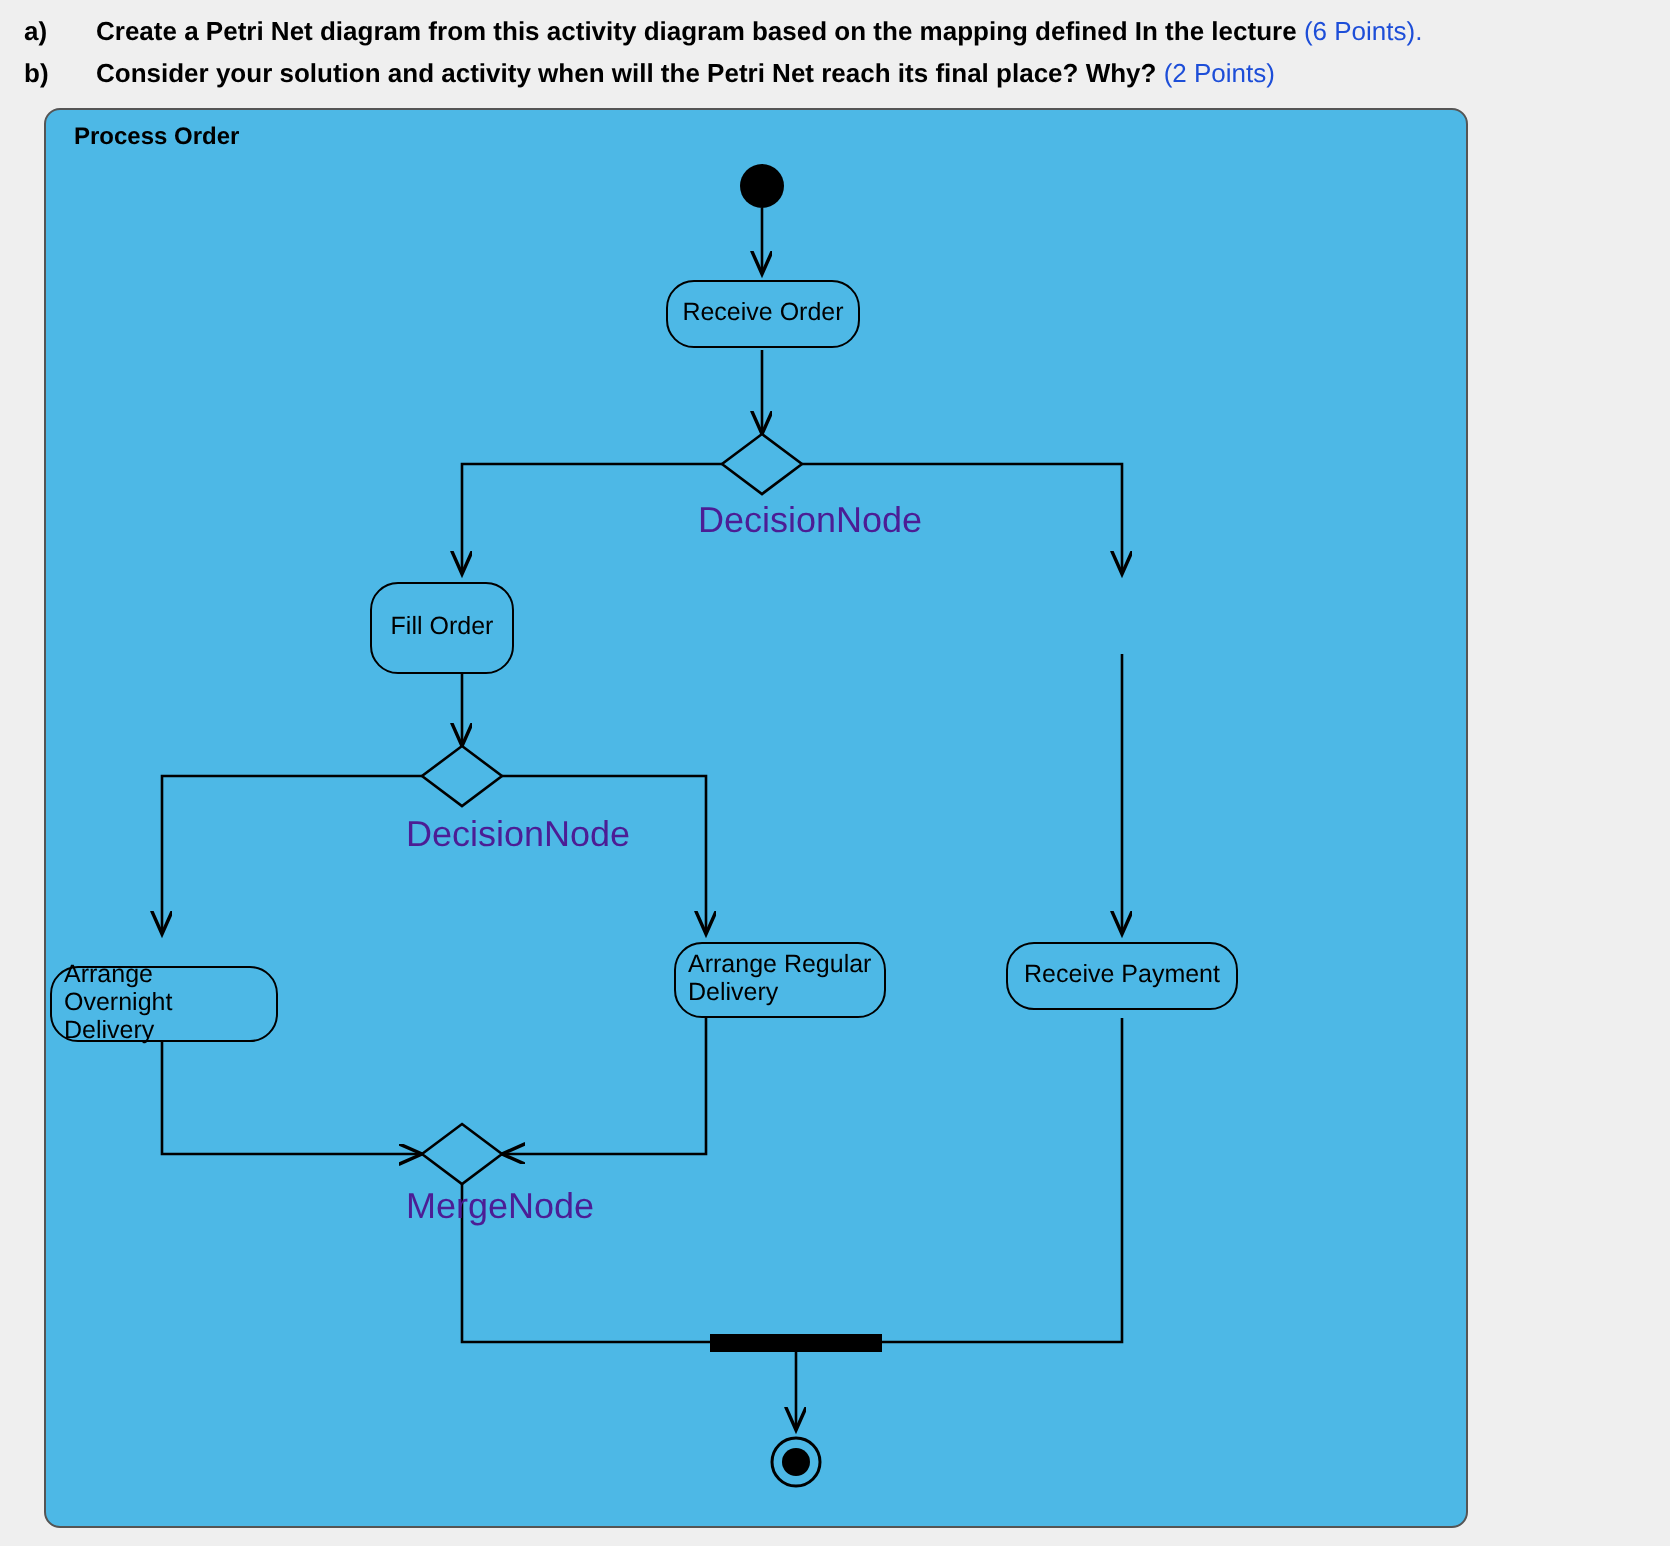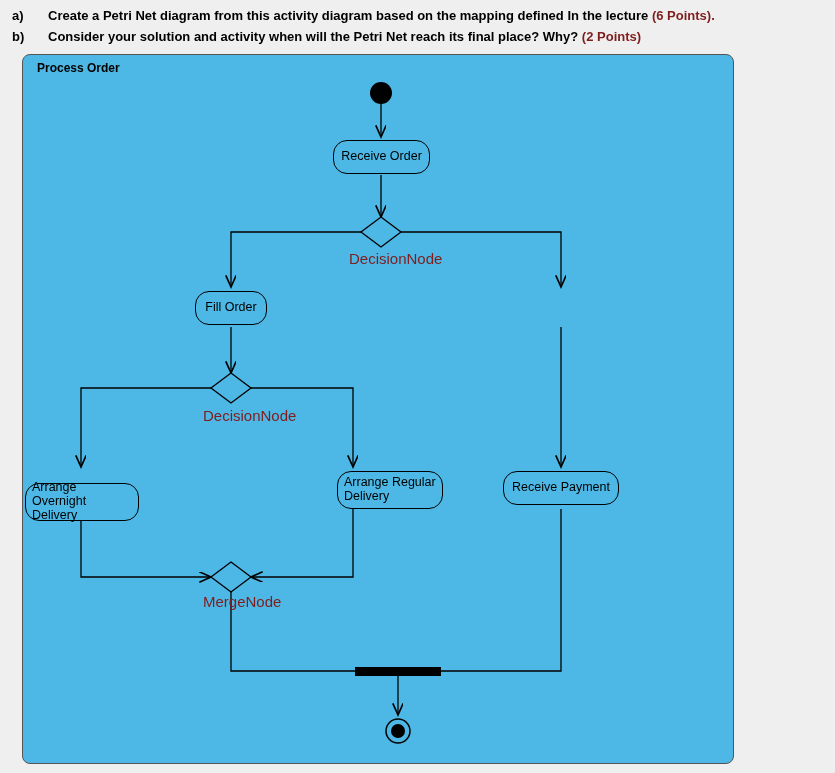--- a/index.html
+++ b/index.html
@@ -19,21 +19,21 @@
   font-size: 13px;
   color: #000;
 }
 .question-label {
   font-weight: bold;
   width: 36px;
   flex-shrink: 0;
 }
 .question-text { flex: 1; }
 .q-bold { font-weight: bold; }
-.q-points { font-weight: bold; color: #7f1d1d; }
+.q-points { font-weight: normal; color: #1d4ed8; }
 .diagram-frame {
   position: absolute;
   left: 22px;
   top: 54px;
   width: 712px;
   height: 710px;
   border: 1.5px solid #555;
   border-radius: 8px;
   background: #4db8e6;
 }
@@ -52,22 +52,22 @@
   background: #4db8e6;
   display: flex;
   align-items: center;
   justify-content: center;
   font-size: 12.5px;
   padding: 2px 6px;
   line-height: 1.1;
 }
 .dlabel {
   position: absolute;
-  font-size: 15px;
-  color: #7f1d1d;
+  font-size: 18px;
+  color: #4c1d95;
 }
 </style>
 </head>
 <body>
 
 <div class="question-list">
   <div class="question-row">
     <div class="question-label">a)</div>
     <div class="question-text">
       <span class="q-bold">Create a Petri Net diagram from this activity diagram based on the mapping defined In the lecture</span>
@@ -131,21 +131,21 @@
 
     <rect x="332" y="612" width="86" height="9" fill="#000"></rect>
 
     <line x1="375" y1="621" x2="375" y2="660" stroke="#000" stroke-width="1.3" marker-end="url(#openarrow)"></line>
 
     <circle cx="375" cy="676" r="12" fill="none" stroke="#000" stroke-width="1.5"></circle>
     <circle cx="375" cy="676" r="7" fill="#000"></circle>
   </svg>
 
   <div class="node-box" style="left:310px; top:85px; width:97px; height:34px;">Receive Order</div>
-  <div class="node-box" style="left:172px; top:236px; width:72px; height:34px;">Fill Order</div>
+  <div class="node-box" style="left:162px; top:236px; width:72px; height:46px;">Fill Order</div>
   <div class="node-box" style="left:2px; top:416px; width:114px; height:38px;margin-top:12px;">Arrange Overnight Delivery</div>
   <div class="node-box" style="left:278px; top:416px; width:106px; height:38px;margin-left:36px;">Arrange Regular Delivery</div>
   <div class="node-box" style="left:480px; top:416px; width:116px; height:34px;">Receive Payment</div>
 
   <div class="dlabel" style="left:326px; top:195px;">DecisionNode</div>
   <div class="dlabel" style="left:180px; top:352px;">DecisionNode</div>
   <div class="dlabel" style="left:180px; top:538px;">MergeNode</div>
 </div>
 
 </body></html>

